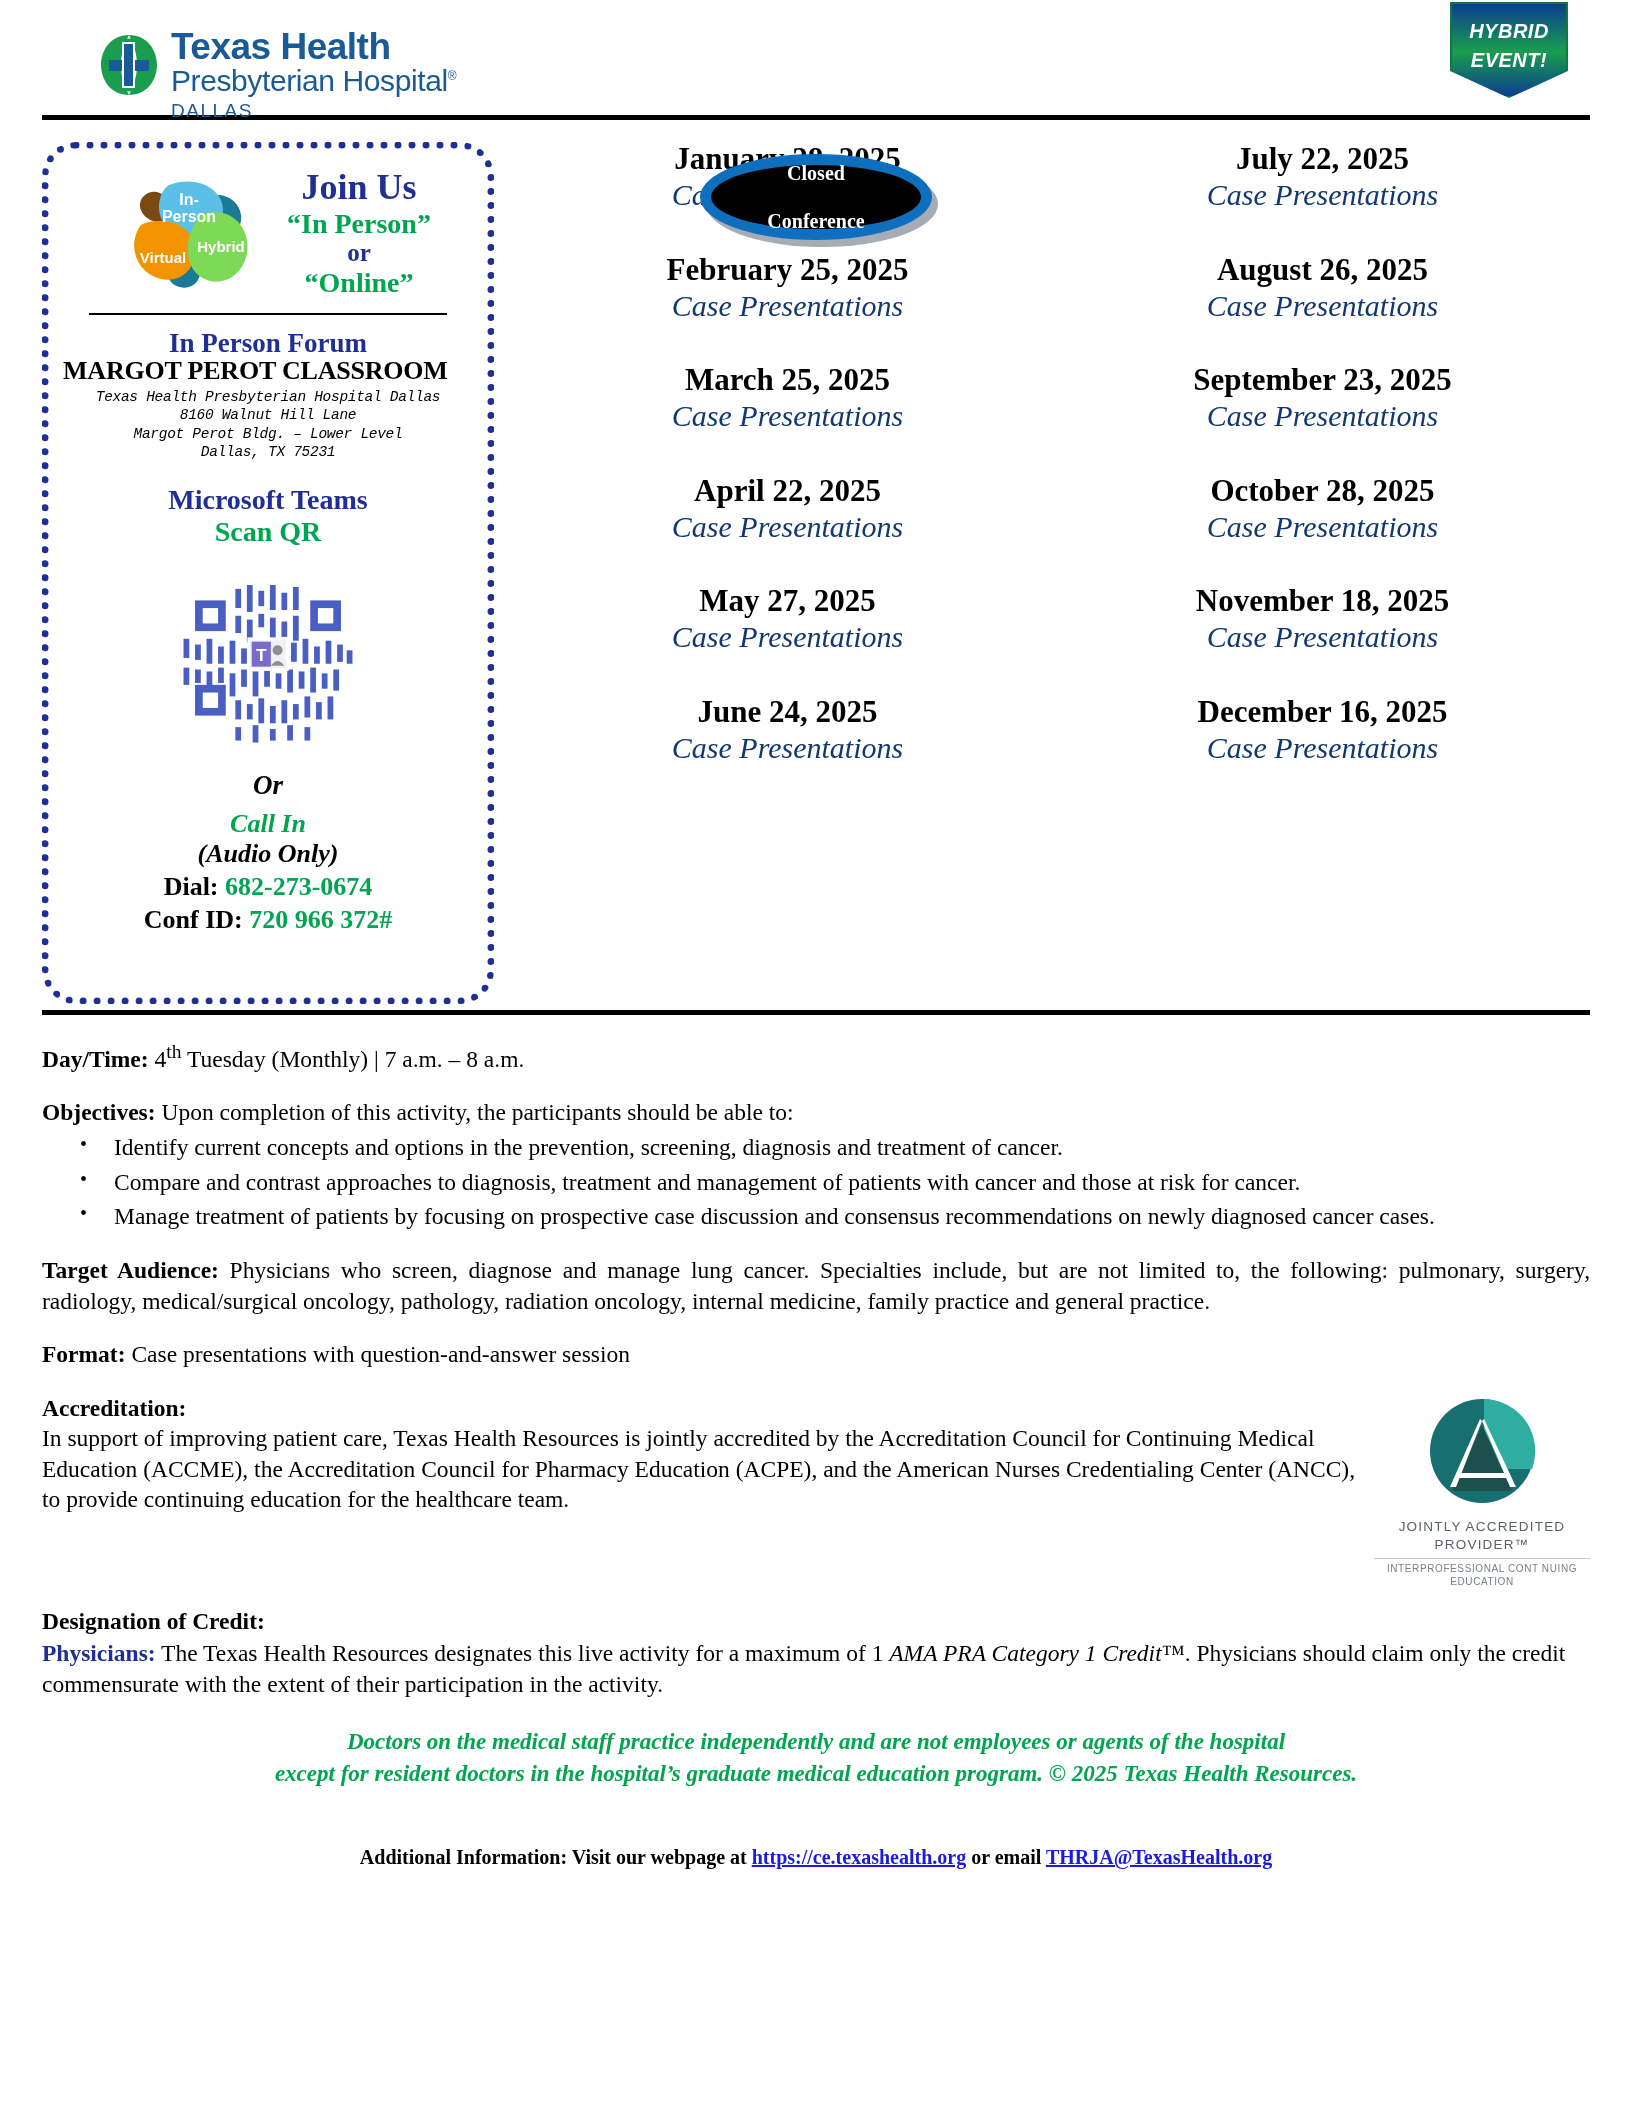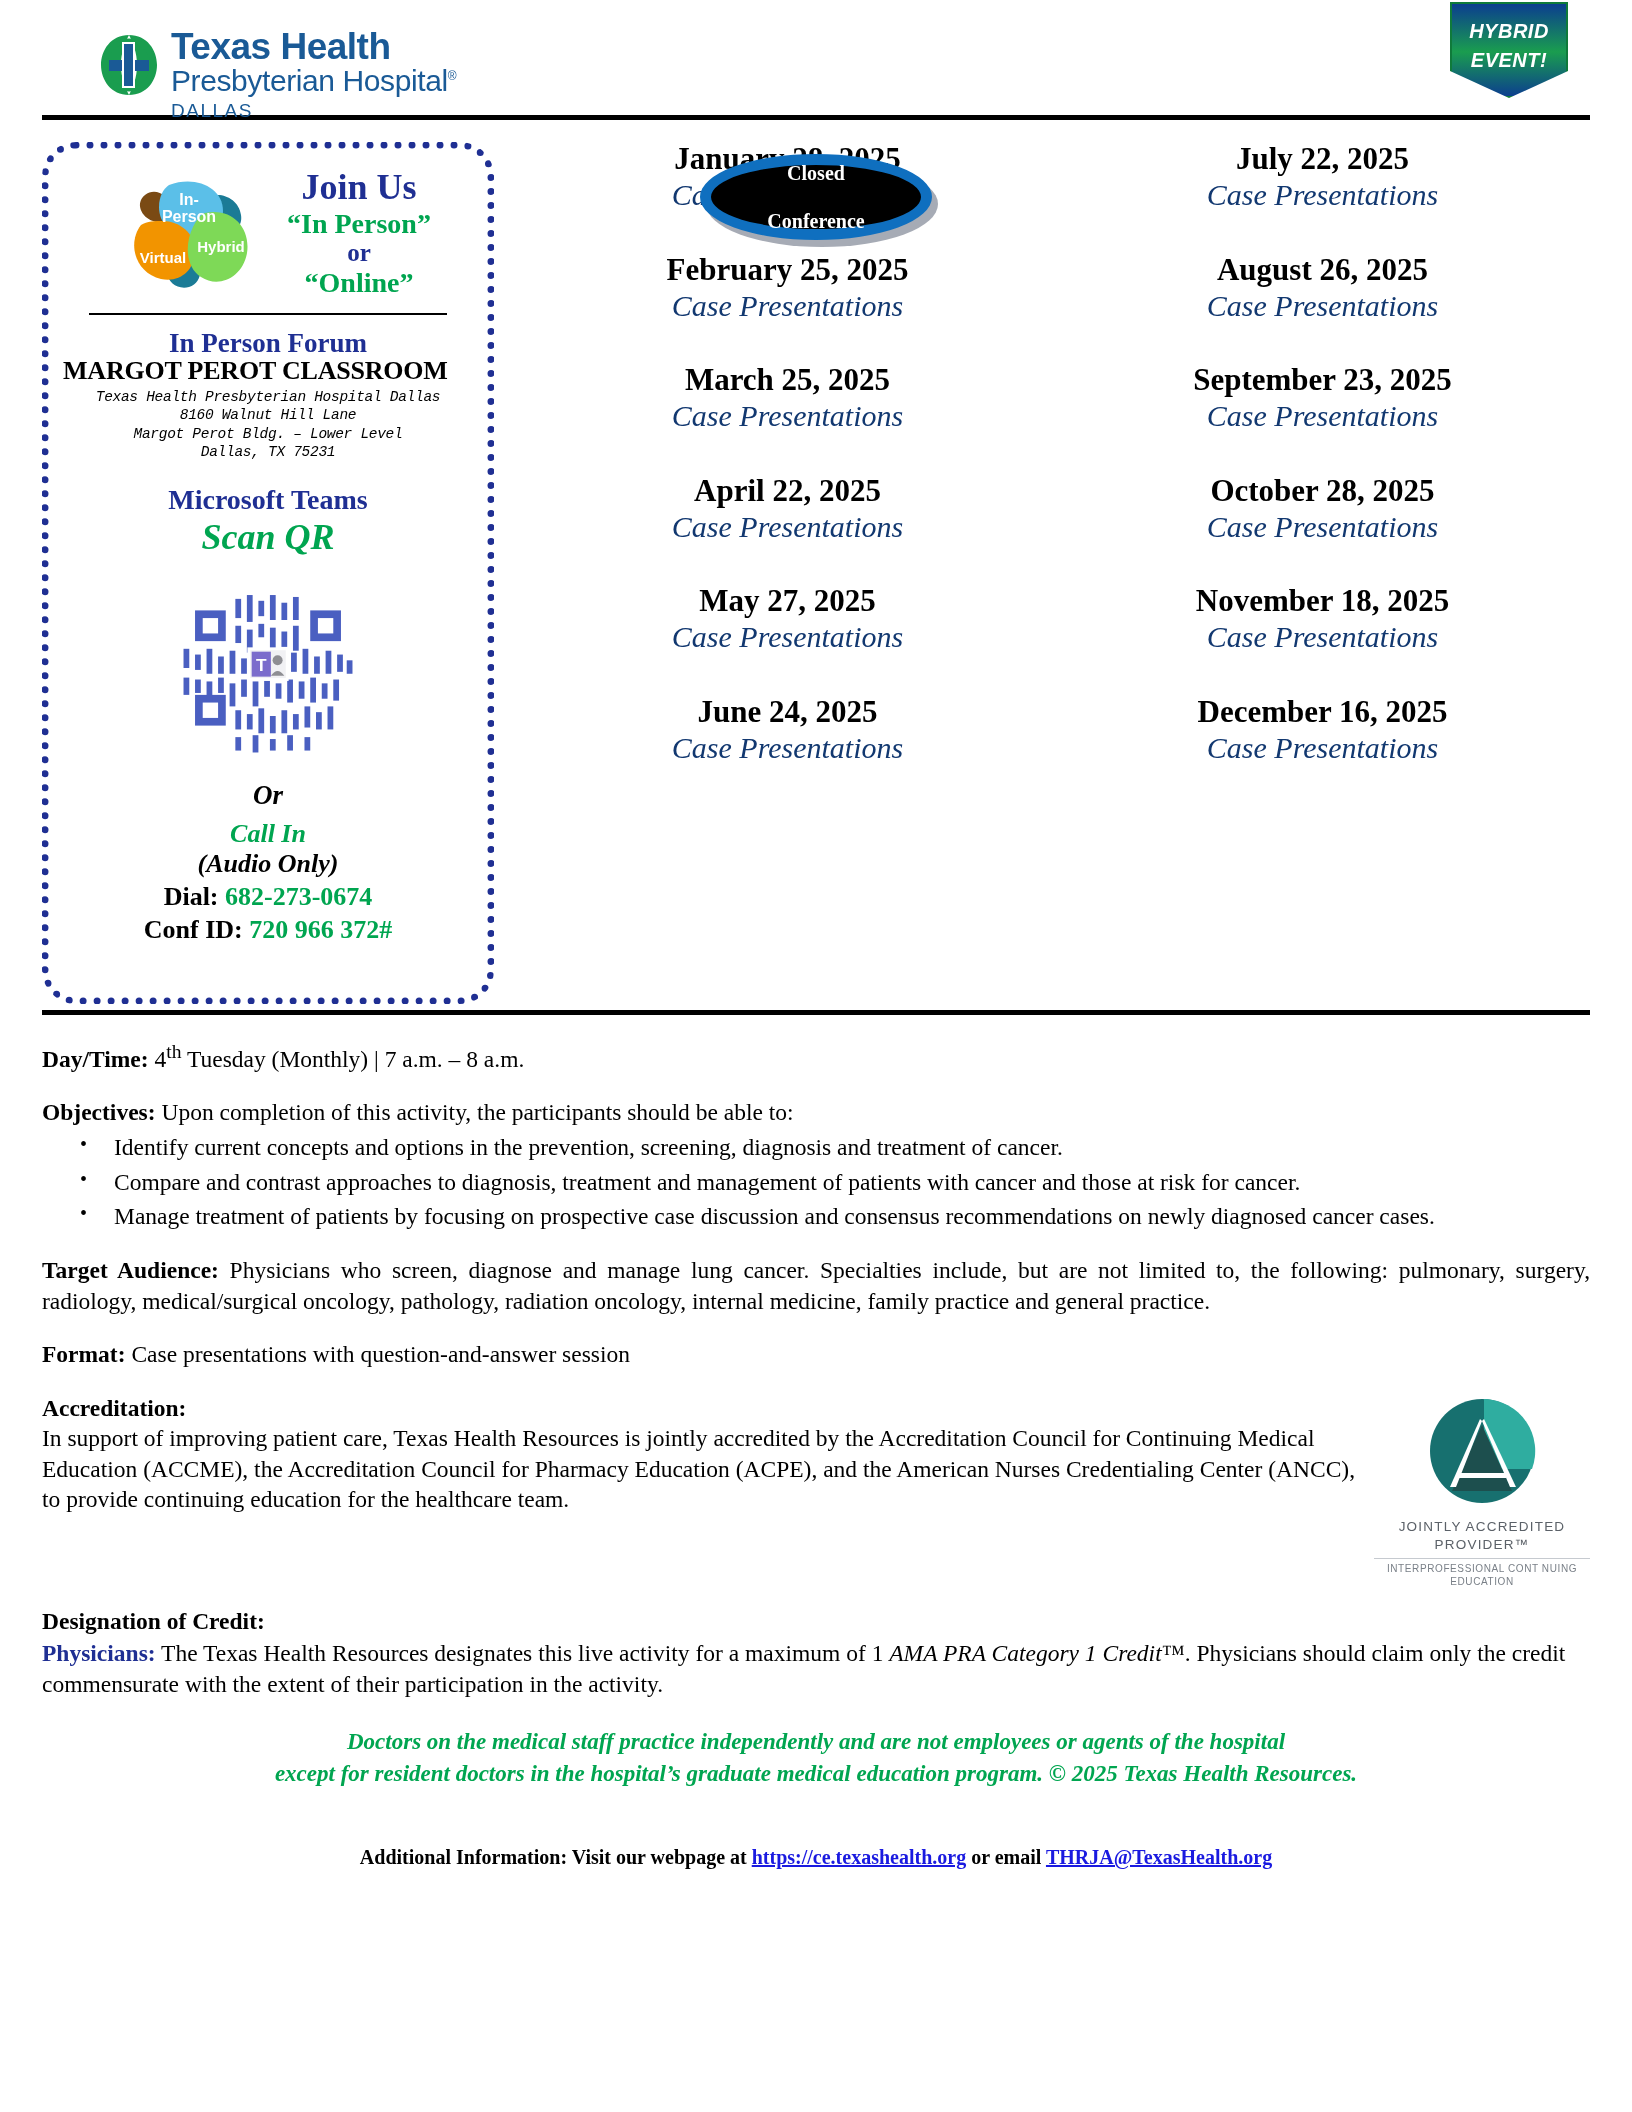--- a/index.html
+++ b/index.html
@@ -153,21 +153,21 @@
     font-size: 14.5px;
     line-height: 1.28;
     margin-top: 3px;
     letter-spacing: -0.3px;
   }
   .sc-teams {
     text-align: center; font-weight: bold; font-size: 28px; color: #1f2f93;
     margin-top: 22px;
   }
   .sc-scan {
-    text-align: center; font-weight: bold; font-style: italic; font-size: 36px;
+    text-align: center; font-weight: bold; font-size: 28px;
     color: #00A550;
   }
   .qr-wrap { display: flex; justify-content: center; margin-top: 14px; }
   .qr { width: 192px; height: 192px; }
   .sc-or {
     text-align: center; font-weight: bold; font-style: italic; font-size: 27px;
     margin-top: 16px; color: #000;
   }
   .sc-callin {
     text-align: center; font-weight: bold; font-style: italic; font-size: 26px;

